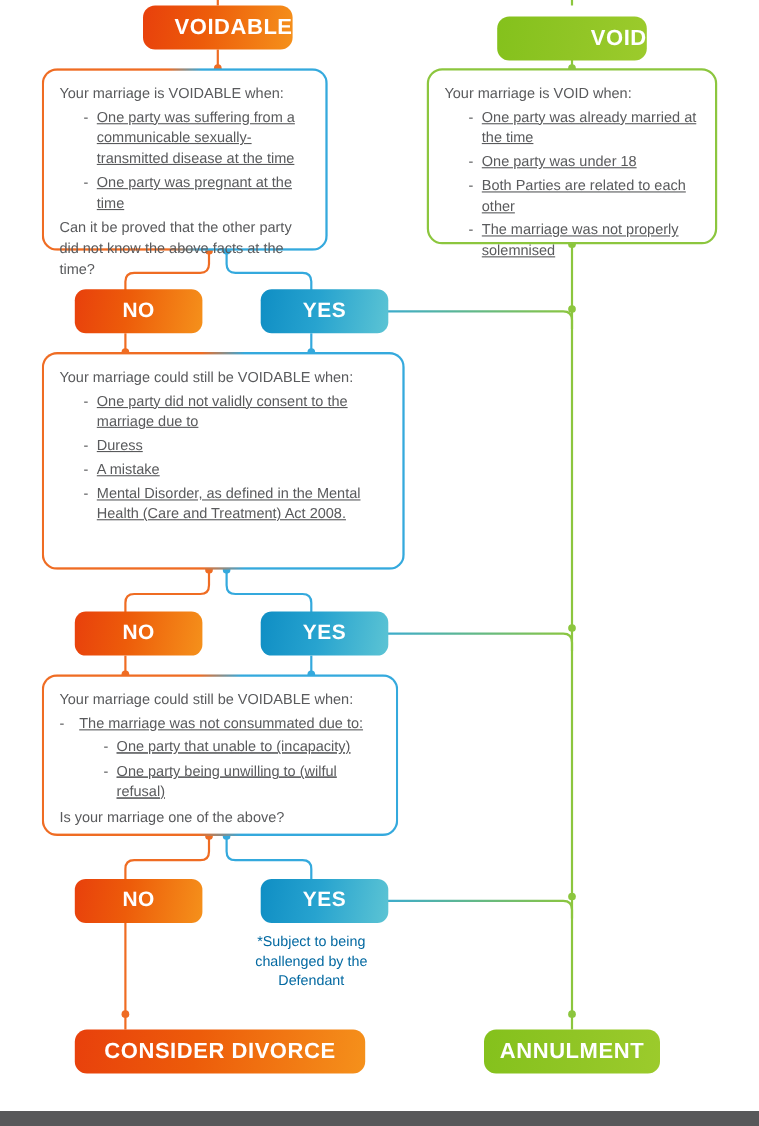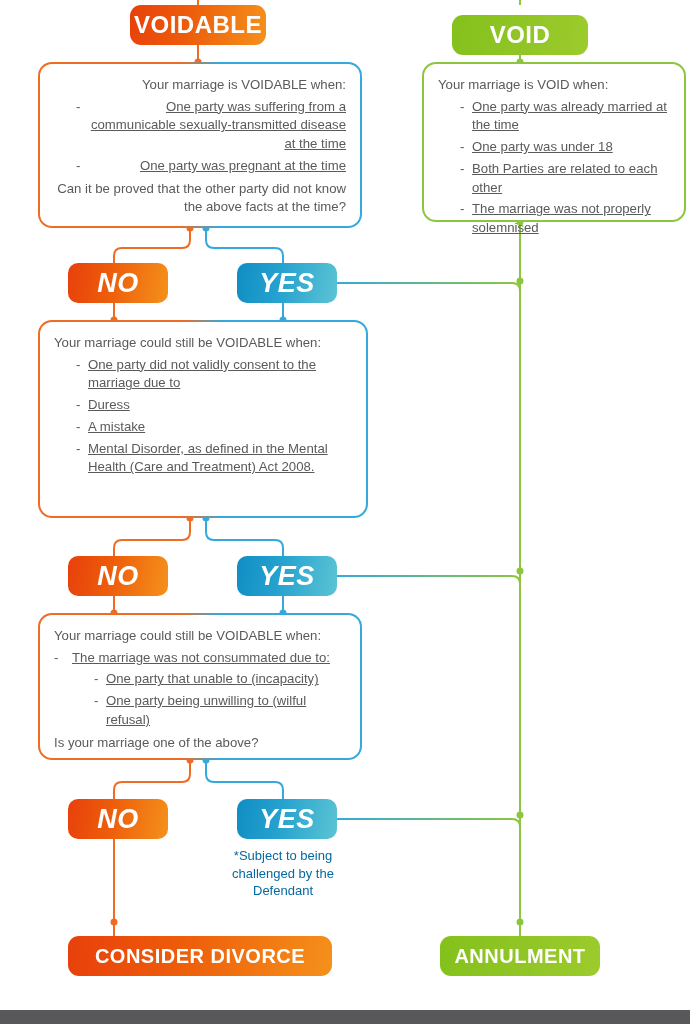--- a/index.html
+++ b/index.html
@@ -42,22 +42,22 @@
   .pill.orange {
     background: linear-gradient(100deg, #e8400c 0%, #ed5c0a 42%, #f5911b 100%);
   }
   .pill.blue {
     background: linear-gradient(100deg, #0f8ec4 0%, #27a3cf 45%, #5cc4d4 100%);
   }
   .pill.green {
     background: linear-gradient(100deg, #84c11c 0%, #90c525 50%, #9ccb2c 100%);
   }
 
-  .pill-head   { width: 136px; height: 40px; font-size: 24px; }
-  .pill-answer { width: 100px;  height: 40px; font-size: 27px; border-radius: 10px; font-style: italic; }
+  .pill-head   { width: 136px; height: 40px; font-size: 20px; justify-content: flex-end; }
+  .pill-answer { width: 116px;  height: 40px; font-size: 19px; border-radius: 10px; }
   .pill-final  { width: 264px; height: 40px; font-size: 20px; }
   .pill-final.narrow { width: 160px; }
 
   
   .box {
     position: absolute;
     box-sizing: border-box;
     background: #ffffff;
     border-radius: 14px;
     border: 2px solid #f07d2a;
@@ -200,30 +200,30 @@
   </svg>
 
   <div class="pill orange pill-head" style="left:130px; top:5px;">
     <span>VOIDABLE</span>
   </div>
 
   <div class="pill green pill-head" style="left:452px; top:15px;">
     <span>VOID</span>
   </div>
 
-  <div class="box split" style="left:38px; top:62px; width:324px; height:166px;text-align:right;">
+  <div class="box split" style="left:38px; top:62px; width:260px; height:166px;">
     <p>Your marriage is VOIDABLE when:</p>
     <ul class="indent">
       <li>One party was suffering from a communicable sexually-transmitted disease at the time</li>
       <li>One party was pregnant at the time</li>
     </ul>
     <p>Can it be proved that the other party did not know the above facts at the time?</p>
   </div>
 
-  <div class="box greenbox" style="left:388px; top:62px; width:264px; height:160px;margin-left:34px;">
+  <div class="box greenbox" style="left:388px; top:62px; width:264px; height:160px;">
     <p>Your marriage is VOID when:</p>
     <ul class="indent">
       <li>One party was already married at the time</li>
       <li>One party was under 18</li>
       <li>Both Parties are related to each other</li>
       <li>The marriage was not properly solemnised</li>
     </ul>
   </div>
 
   <div class="pill orange pill-answer" style="left:68px; top:263px;">

